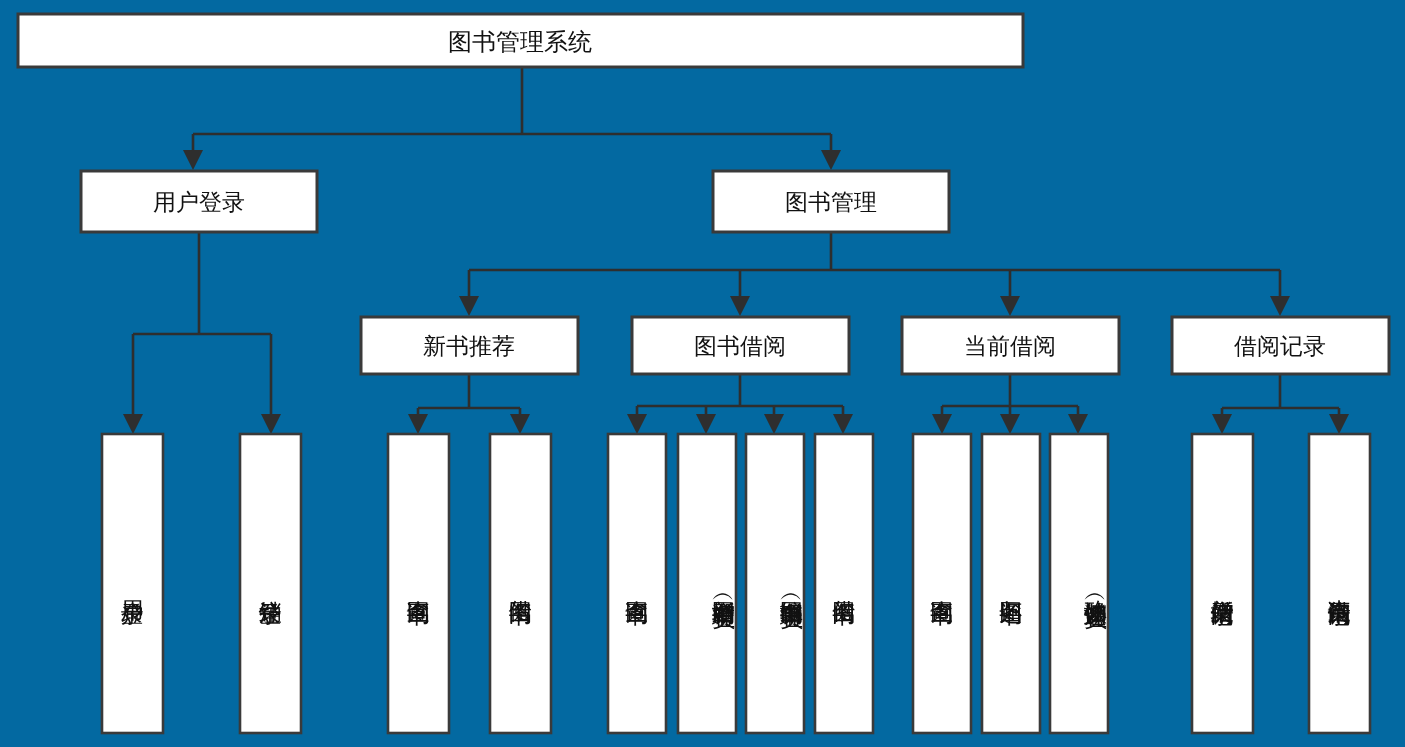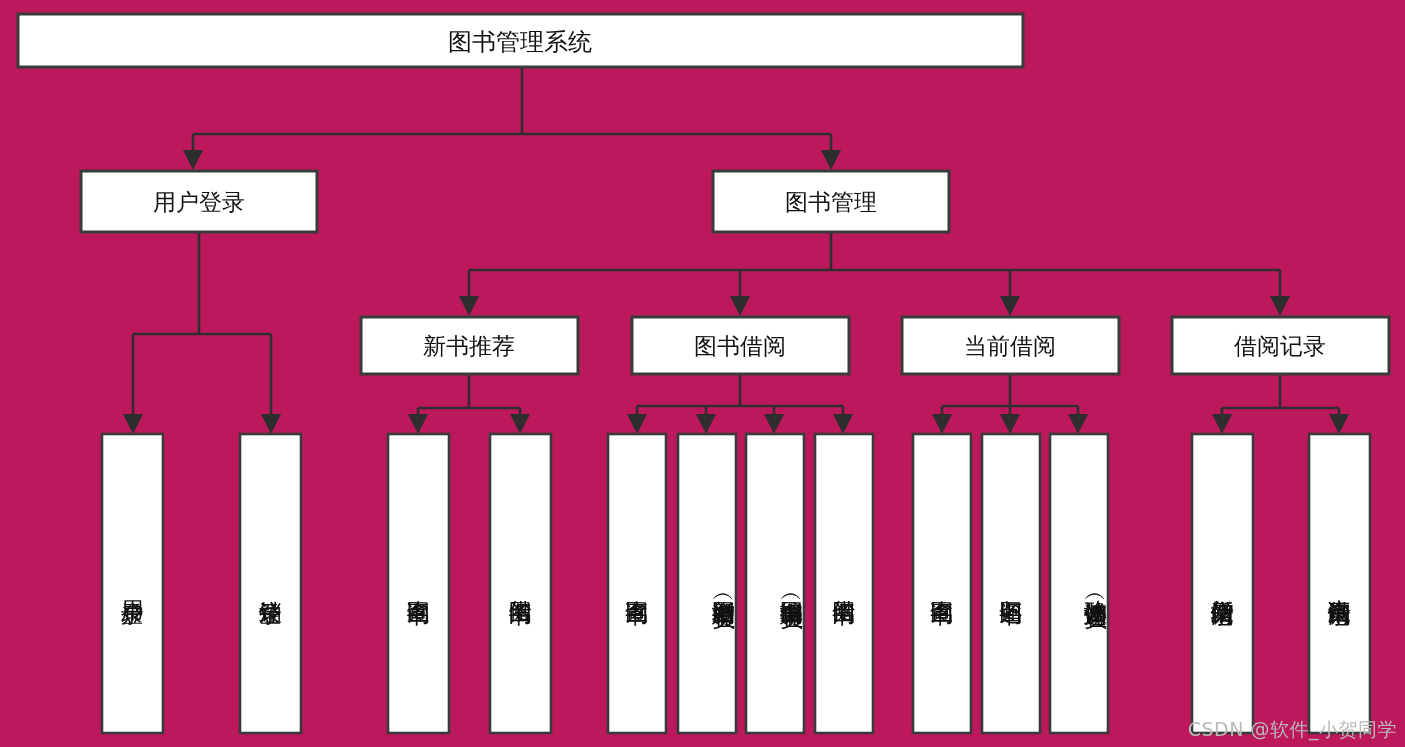--- a/index.html
+++ b/index.html
@@ -8,21 +8,21 @@
     padding: 0;
     background: #ffffff;
   }
   body {
     font-family: "DejaVu Sans", "Liberation Sans", sans-serif;
   }
   #diagram-root {
     position: relative;
     width: 1405px;
     height: 747px;
-    background: #be185d;
+    background: #0369a1;
     overflow: hidden;
   }
   svg#tree-svg {
     position: absolute;
     left: 0;
     top: 0;
     width: 1405px;
     height: 747px;
     display: block;
   }
@@ -240,15 +240,14 @@
   <div class="vlabel" style="left:746px; top:434px; width:58px; height:299px; align-items:flex-start; padding-top:6px;">编辑图书（管理员）</div>
   <div class="vlabel" style="left:815px; top:434px; width:58px; height:299px;">借阅图书</div>
 
   <div class="vlabel" style="left:913px; top:434px; width:58px; height:299px;">查询图书</div>
   <div class="vlabel" style="left:982px; top:434px; width:58px; height:299px;">归还图书</div>
   <div class="vlabel" style="left:1050px; top:434px; width:58px; height:299px; align-items:flex-start; padding-top:6px;">确认归还（管理员）</div>
 
   <div class="vlabel" style="left:1192px; top:434px; width:61px; height:299px;">新增借阅记录</div>
   <div class="vlabel" style="left:1309px; top:434px; width:61px; height:299px;">查询借阅记录</div>
 
-  <div id="watermark">CSDN @软件_小贺同学</div>
 
 </div>
 
 </body></html>

